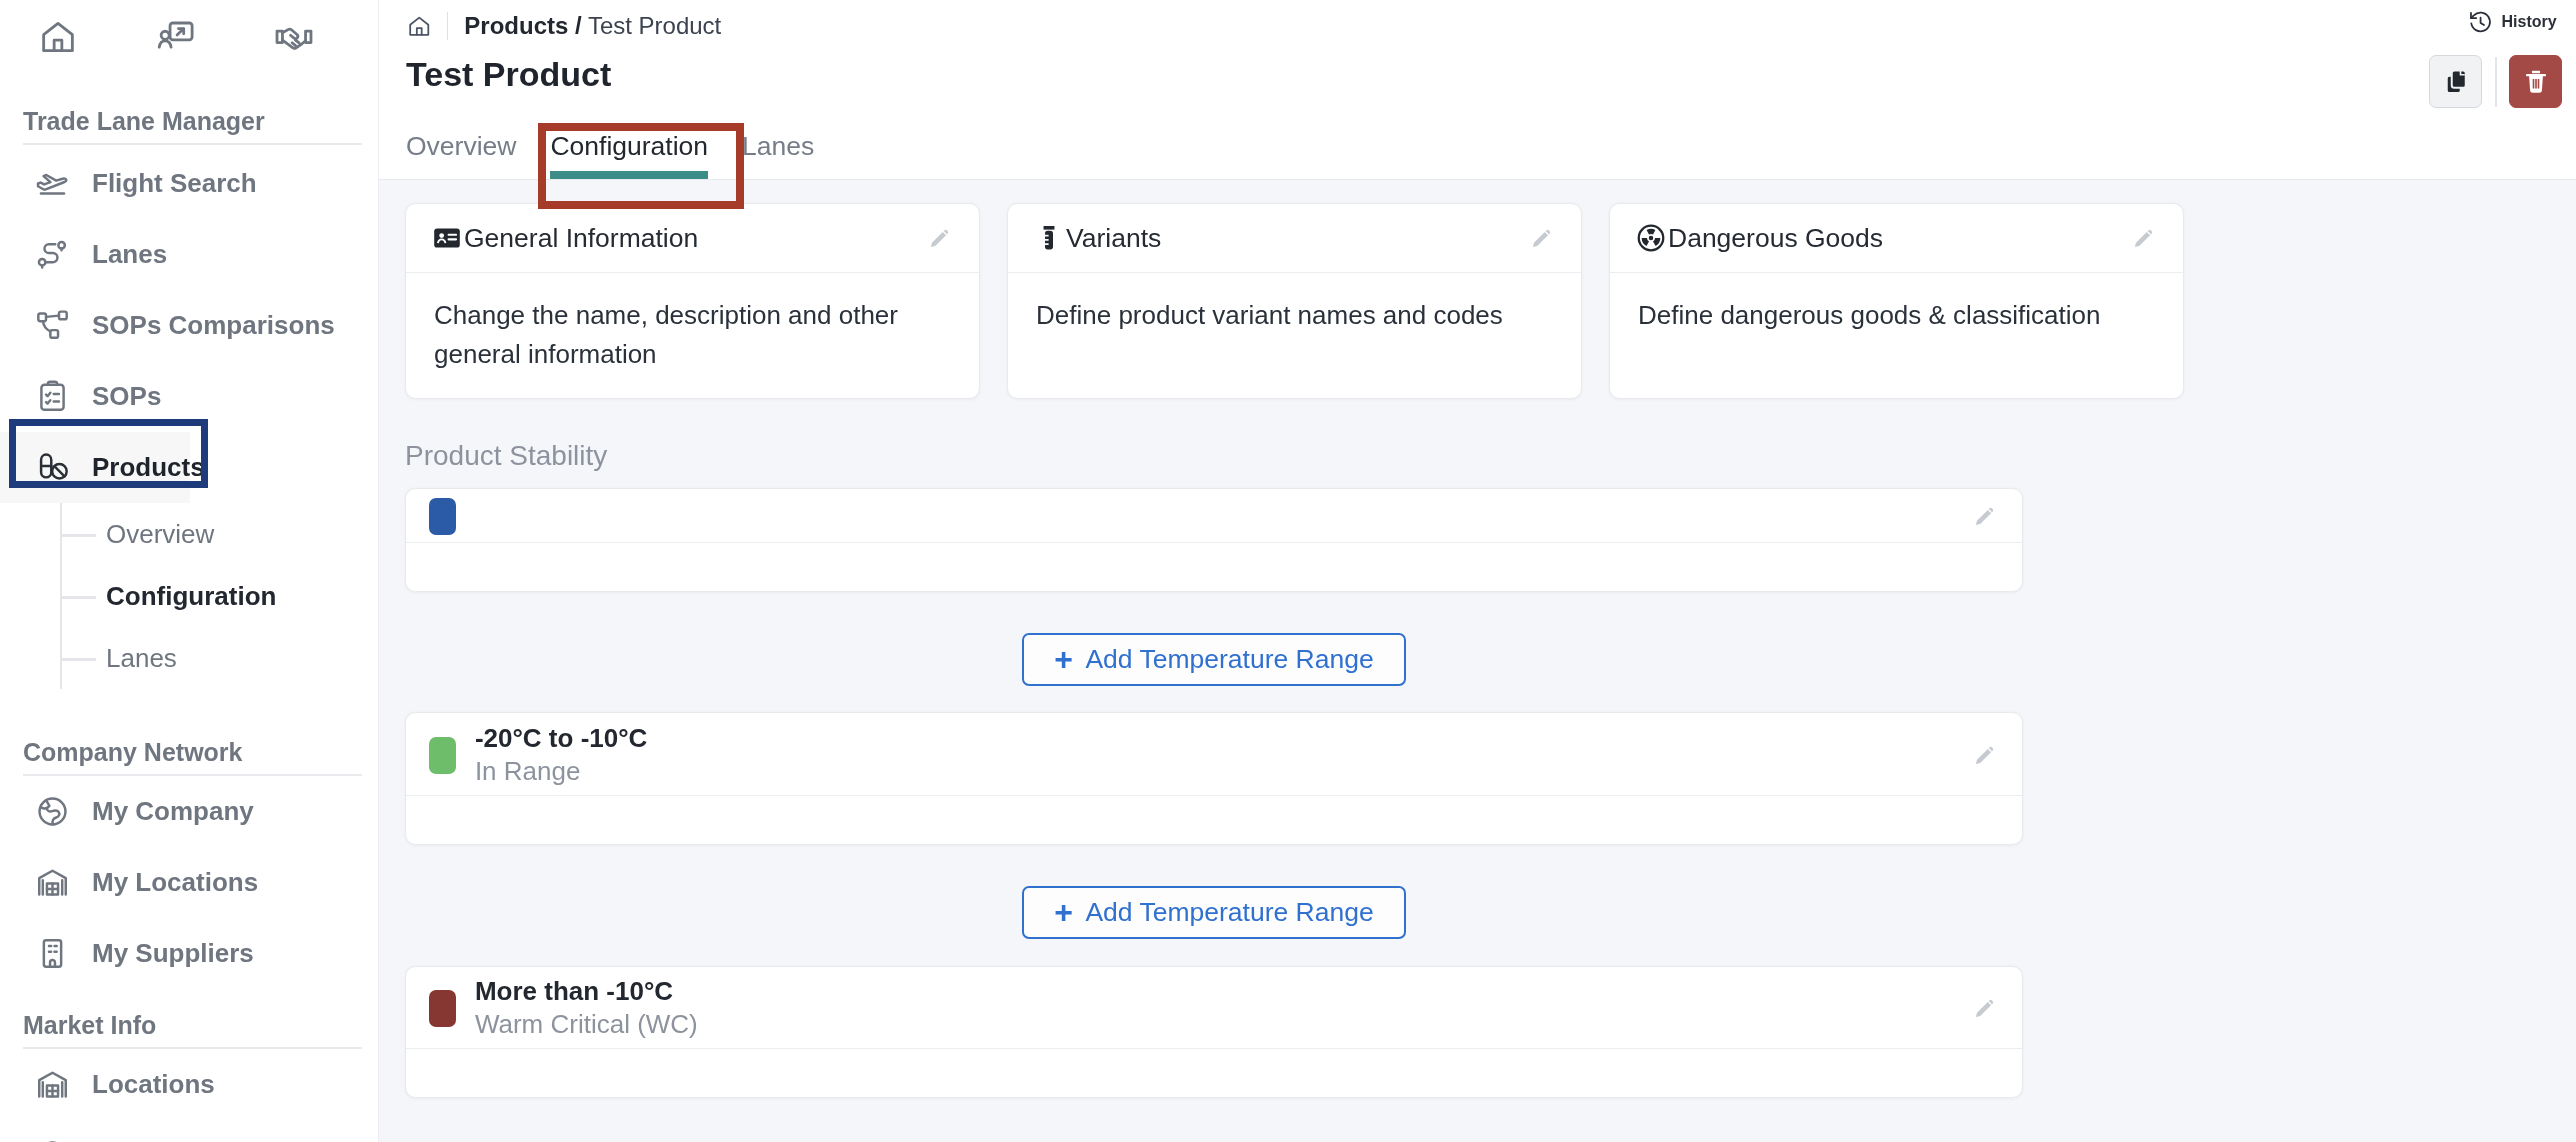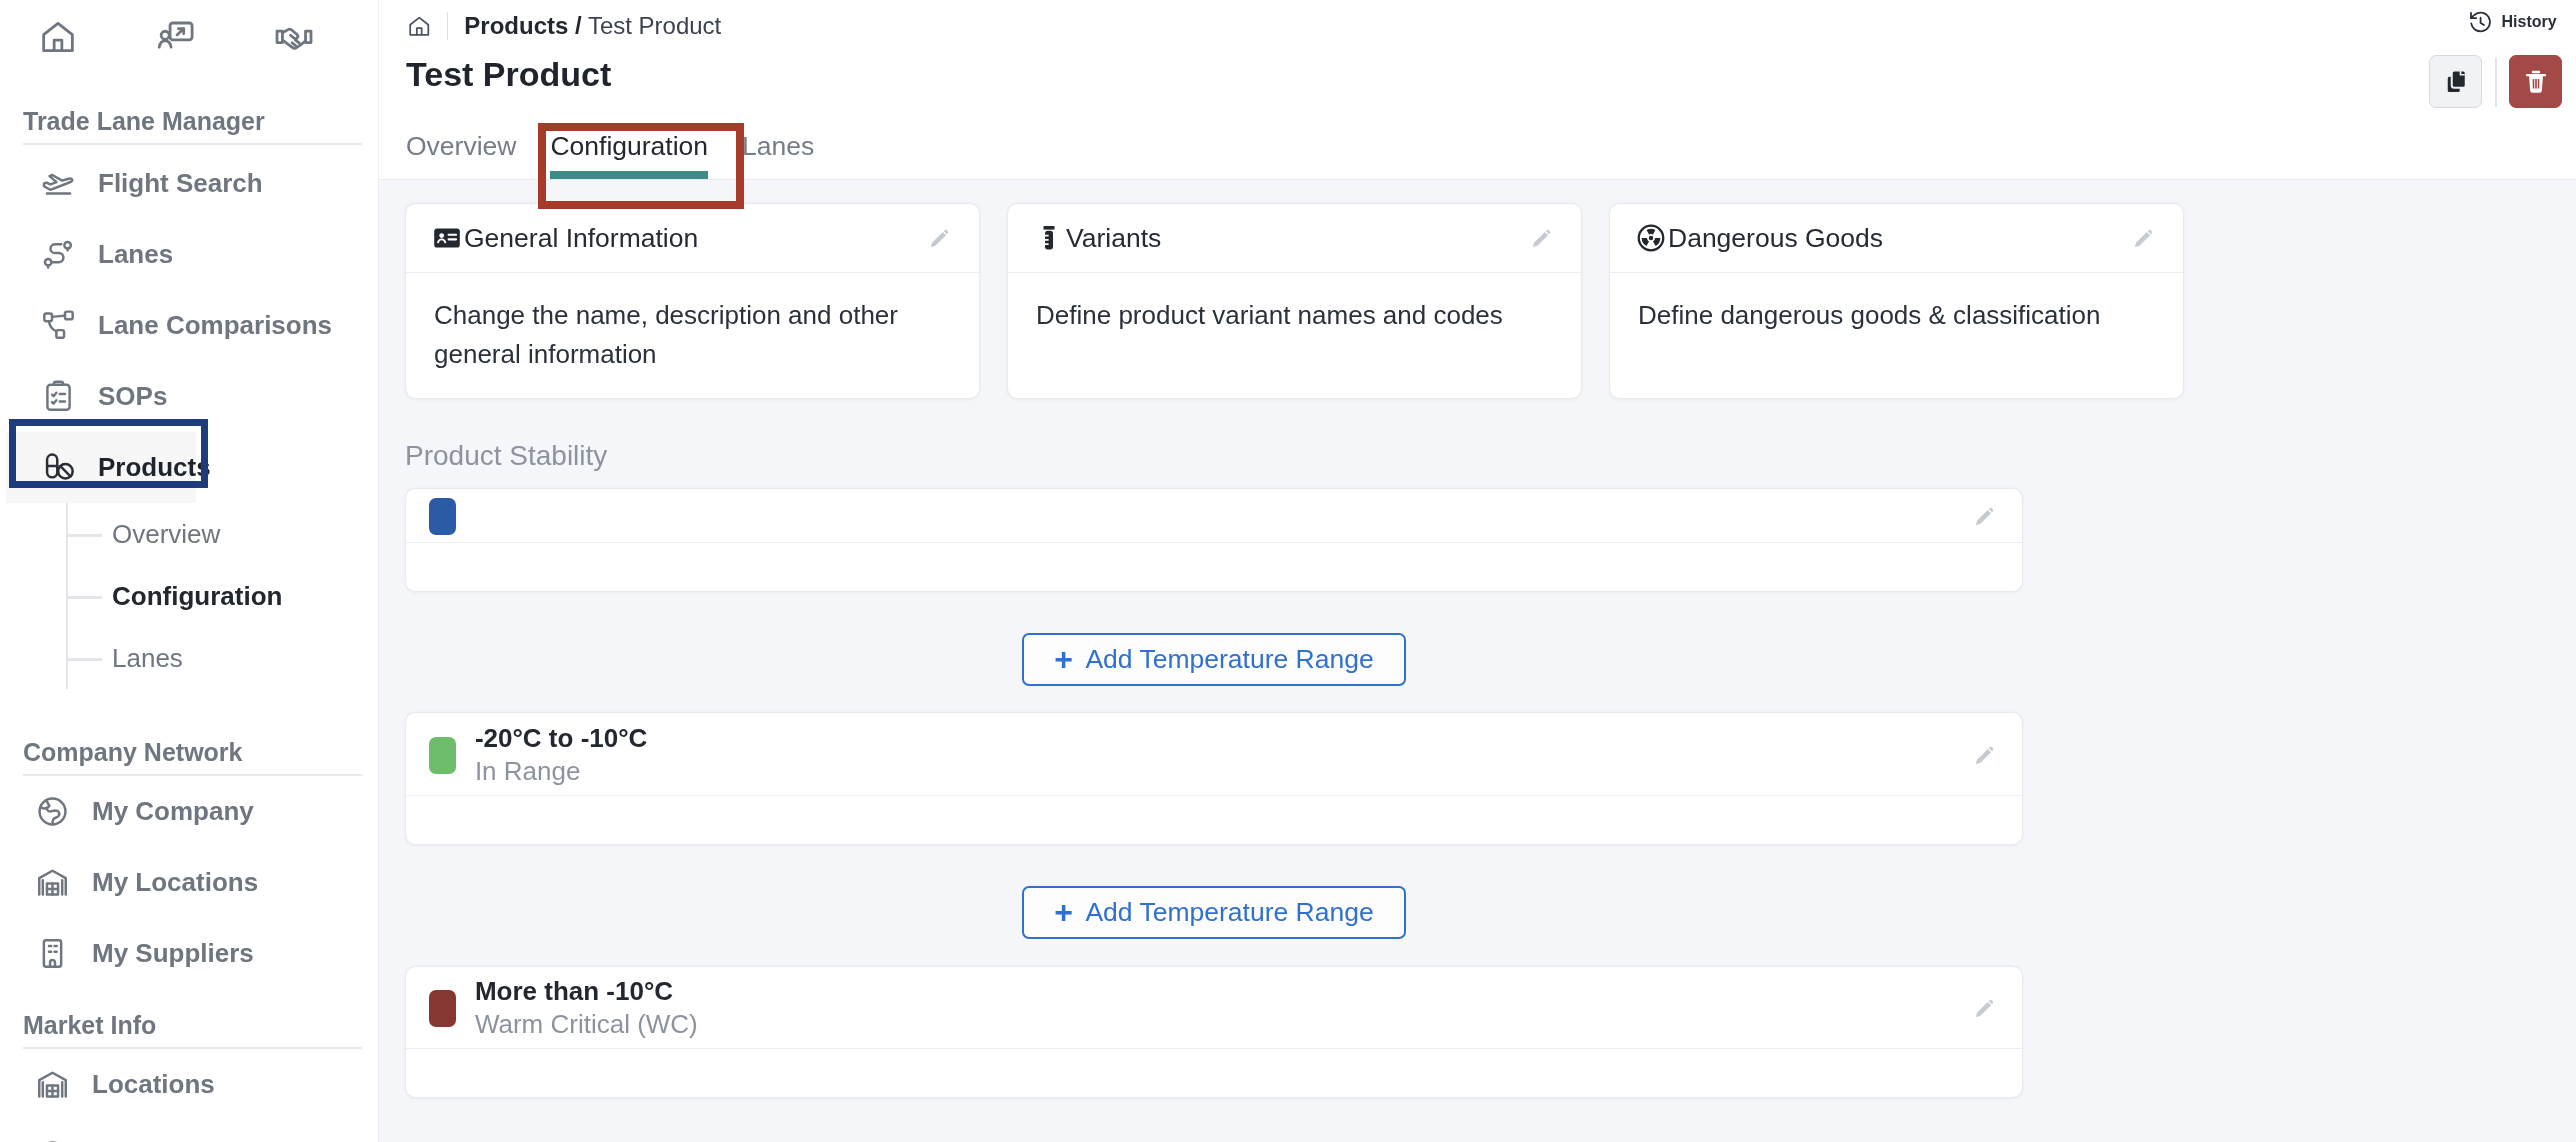--- a/index.html
+++ b/index.html
@@ -16,21 +16,21 @@
   .sidebar { width: 379px; min-width: 379px; background: #fff; border-right: 1.8px solid #eceef1; }
   .side-icons { display: flex; align-items: center; padding: 16px 0 0 37px; gap: 76px; color: #6f7680; }
   .side-icons .icbtn { width: 42px; height: 42px; color: #6f7680; cursor: pointer; }
   .side-title { margin: 48px 0 0 23px; font-size: 25px; font-weight: 700; color: #6f7680; line-height: 30px; }
   .side-divider { height: 1.8px; background: #e8eaed; margin: 7px 16px 0 23px; }
   .nav-item { display: flex; align-items: center; gap: 21px; height: 71px; padding-left: 34px;
               font-size: 26px; font-weight: 700; color: #6f7680; cursor: pointer; }
   .nav-item .nicon { width: 37px; height: 37px; color: #6f7680; }
   .nav-item.active { color: #1f242c; background: #f7f7f8; width: 190px; margin-left: 0; }
   .nav-item.active .nicon { color: #2a2f35; }
-  .nav-list { margin-top: 3.5px; padding-left: 6px; }
+  .nav-list { margin-top: 3.5px; }
   .sub-list { margin-left: 60px; border-left: 2.7px solid #e4e6ea; }
   .sub-item { position: relative; height: 62px; display: flex; align-items: center; padding-left: 44px;
               font-size: 26px; color: #6f7680; cursor: pointer; }
   .sub-item::before { content:''; position: absolute; left: 0; top: 50%; width: 34px; height: 2.7px; background: #e4e6ea; }
   .sub-item.active { font-weight: 700; color: #23272f; }
 
   
   .main { flex: 1; display: flex; flex-direction: column; background: #fff; min-width: 0; }
   .hdr { position: relative; padding-left: 27px; border-bottom: 1.8px solid #e8eaed; background: #fff; }
   .crumb-row { display: flex; align-items: center; padding-top: 10.6px; height: 41px; color: #4b5563; }
@@ -148,21 +148,21 @@
       <span class="nicon">
         <svg viewBox="0 0 24 24" width="37" height="37">
             <g class="stroke" stroke-width="1.4">
           <rect x="2.8" y="4.2" width="5" height="5" rx="1.2"></rect>
           <rect x="16.2" y="3" width="5" height="5" rx="1.2"></rect>
           <rect x="10.6" y="15" width="5" height="5" rx="1.2"></rect>
           <path d="M7.8 6.4l8.4-.8M5.8 9.2c.4 3.4 2.6 5.6 4.8 6.6"></path>
             </g>
           </svg>
       </span>
-      <span>Lane Comparisons</span>
+      <span>SOPs Comparisons</span>
     </div>
 
     <div class="nav-item">
       <span class="nicon">
         <svg viewBox="0 0 24 24" width="37" height="37">
             <g class="stroke" stroke-width="1.4">
           <rect x="4.8" y="4.4" width="14.4" height="16.2" rx="2"></rect>
           <path d="M9 4.4v-.6a1.4 1.4 0 0 1 1.4-1.4h3.2A1.4 1.4 0 0 1 15 3.8v.6"></path>
           <path d="M7.8 10.8l1 1 1.8-2.2M12.8 10.4h3.4M7.8 15.6l1 1 1.8-2.2M12.8 15.2h3.4"></path>
             </g>

